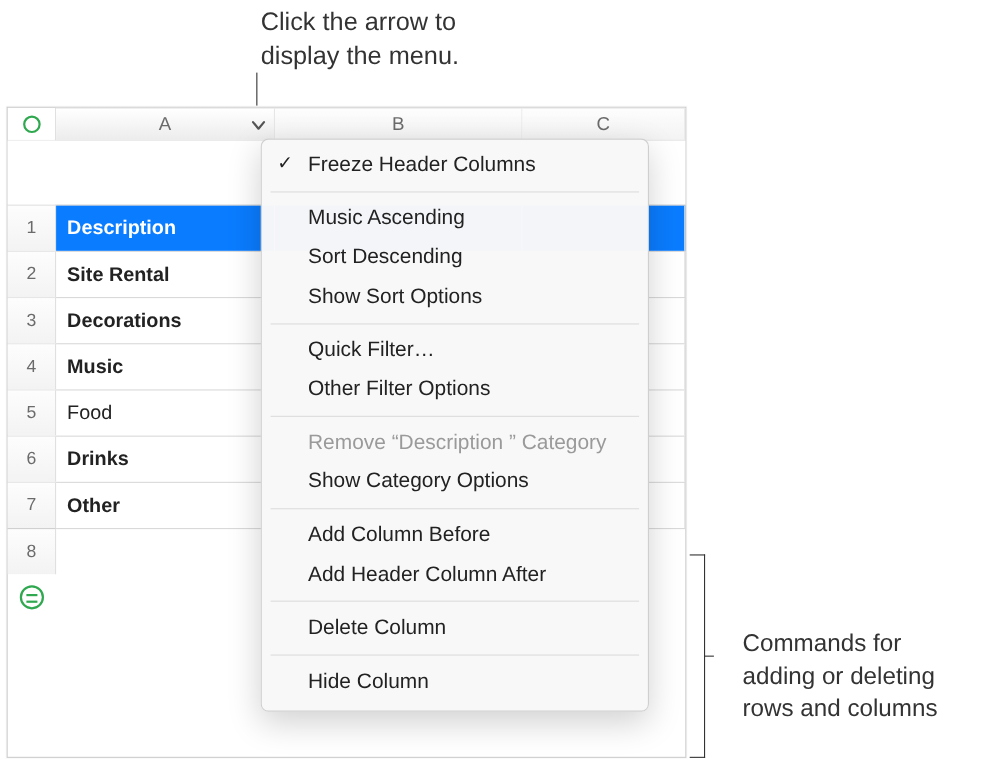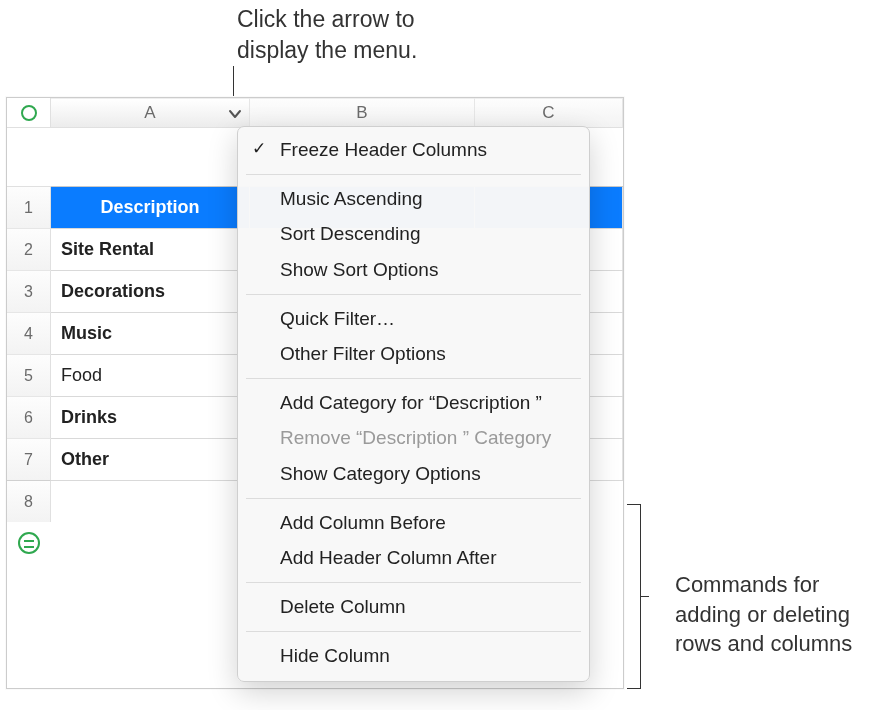--- a/index.html
+++ b/index.html
@@ -220,21 +220,20 @@
       white-space: nowrap;
     }
     .cell.a { width: 199px; }
     .cell.b { width: 225px; }
     .cell.c { flex:1; }
 
     .cell-row.header-row .cell {
       background: #0a7cff;
       color: #fff;
       font-weight: 700;
-      justify-content: center;
     }
     .cell-row.header-row .cell.a {
       background: #0a7cff;
     }
     .cell-row.total-row .cell {
       background: #fde047;
       font-weight: 700;
       margin-top: 44px;
     }
 
@@ -406,21 +405,20 @@
     <span>Freeze Header Columns</span>
   </div>
   <div class="menu-sep"></div>
   <div class="menu-item"><span>Music Ascending</span></div>
   <div class="menu-item"><span>Sort Descending</span></div>
   <div class="menu-item"><span>Show Sort Options</span></div>
   <div class="menu-sep"></div>
   <div class="menu-item"><span>Quick Filter…</span></div>
   <div class="menu-item"><span>Other Filter Options</span></div>
   <div class="menu-sep"></div>
-  <div class="menu-item"><span>Add Category for “Description ”</span></div>
   <div class="menu-item disabled"><span>Remove “Description ” Category</span></div>
   <div class="menu-item"><span>Show Category Options</span></div>
   <div class="menu-sep"></div>
   <div class="menu-item"><span>Add Column Before</span></div>
   <div class="menu-item"><span>Add Header Column After</span></div>
   <div class="menu-sep"></div>
   <div class="menu-item"><span>Delete Column</span></div>
   <div class="menu-sep"></div>
   <div class="menu-item"><span>Hide Column</span></div>
 </div>

